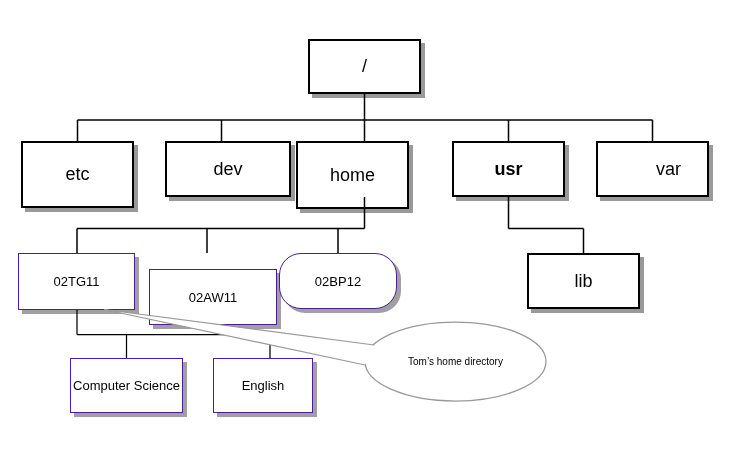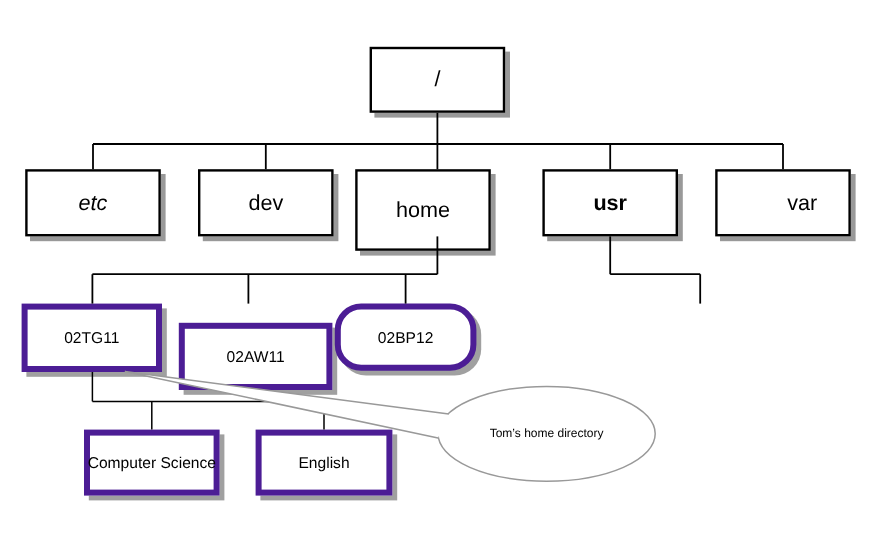--- a/index.html
+++ b/index.html
@@ -24,37 +24,37 @@
     color: #000000;
     box-sizing: border-box;
     white-space: nowrap;
   }
   .node-main {
     border: 2px solid #000000;
     box-shadow: 4px 4px 0 #999999;
     font-size: 18px;
   }
   .node-sub {
-    border: 5px solid #4c1d95;
+    border: 1px solid #4c1d95;
     box-shadow: 4px 4px 0 #a0a0a0;
     font-size: 13px;
   }
   
   #n-root    { left: 308px; top: 39px;  width: 113px; height: 55px; }
-  #n-etc     { left: 21px;  top: 141px; width: 113px; height: 56px; font-style: italic; }
-  #n-dev     { left: 165px; top: 141px; width: 113px; height: 56px; }
+  #n-etc     { left: 21px;  top: 141px; width: 113px; height: 67px; }
+  #n-dev     { left: 165px; top: 141px; width: 126px; height: 56px; }
   #n-home    { left: 296px; top: 141px; width: 113px; height: 68px; }
   #n-usr     { left: 452px; top: 141px; width: 113px; height: 56px; font-weight: bold; }
   #n-var     { left: 596px; top: 141px; width: 113px; height: 56px; padding-left: 32px; }
   #n-tg      { left: 18px;  top: 253px; width: 117px; height: 57px; }
   #n-aw      { left: 149px; top: 269px; width: 128px; height: 56px; }
   #n-bp      { left: 279px; top: 253px; width: 118px; height: 56px; border-radius: 22px; }
   #n-lib     { left: 527px; top: 253px; width: 113px; height: 56px; }
   #n-cs      { left: 70px;  top: 358px; width: 113px; height: 55px; }
-  #n-english { left: 213px; top: 358px; width: 114px; height: 55px; }
+  #n-english { left: 213px; top: 358px; width: 100px; height: 55px; }
 
   #callout-label {
     position: absolute;
     left: 365px;
     top: 323px;
     width: 181px;
     height: 77px;
     display: flex;
     align-items: center;
     justify-content: center;
@@ -79,20 +79,21 @@
   <div class="node node-main" id="n-etc">etc</div>
   <div class="node node-main" id="n-dev">dev</div>
   <div class="node node-main" id="n-home">home</div>
   <div class="node node-main" id="n-usr">usr</div>
   <div class="node node-main" id="n-var">var</div>
 
   <div class="node node-sub" id="n-tg">02TG11</div>
   <div class="node node-sub" id="n-aw">02AW11</div>
   <div class="node node-sub" id="n-bp">02BP12</div>
 
+  <div class="node node-main" id="n-lib">lib</div>
 
   <div class="node node-sub" id="n-cs">Computer Science</div>
   <div class="node node-sub" id="n-english">English</div>
 
   <svg id="wires" width="733" height="458" viewBox="0 0 733 458">
 
     <g stroke="#000000" stroke-width="1.5" fill="none">
       <path d="M364.5,94 V120"></path>
       <path d="M77.5,120 H652.5"></path>
       <path d="M77.5,120 V141"></path>

